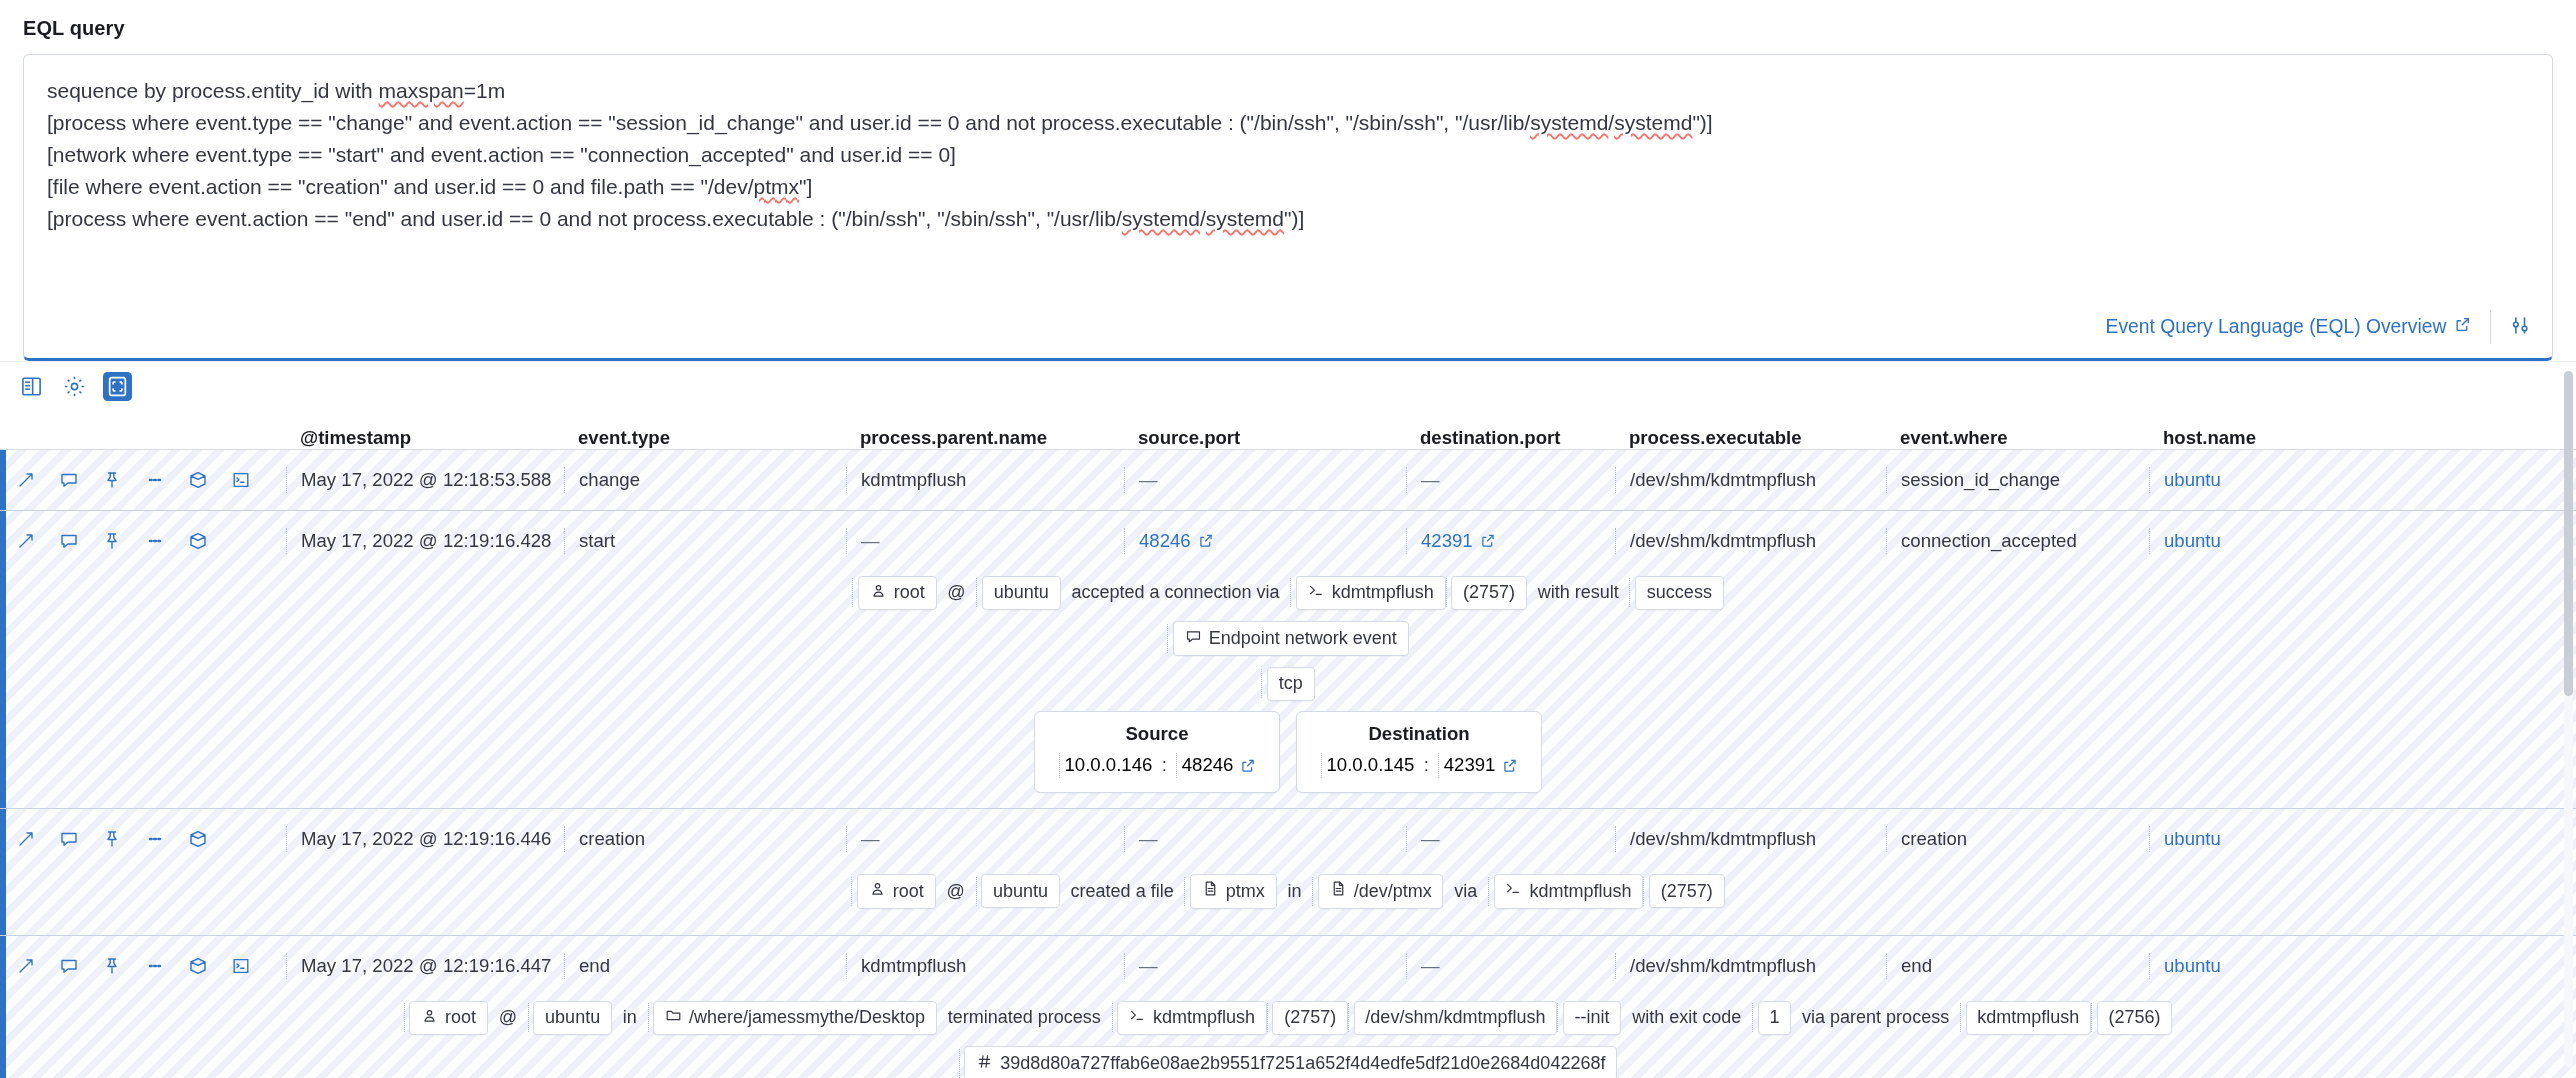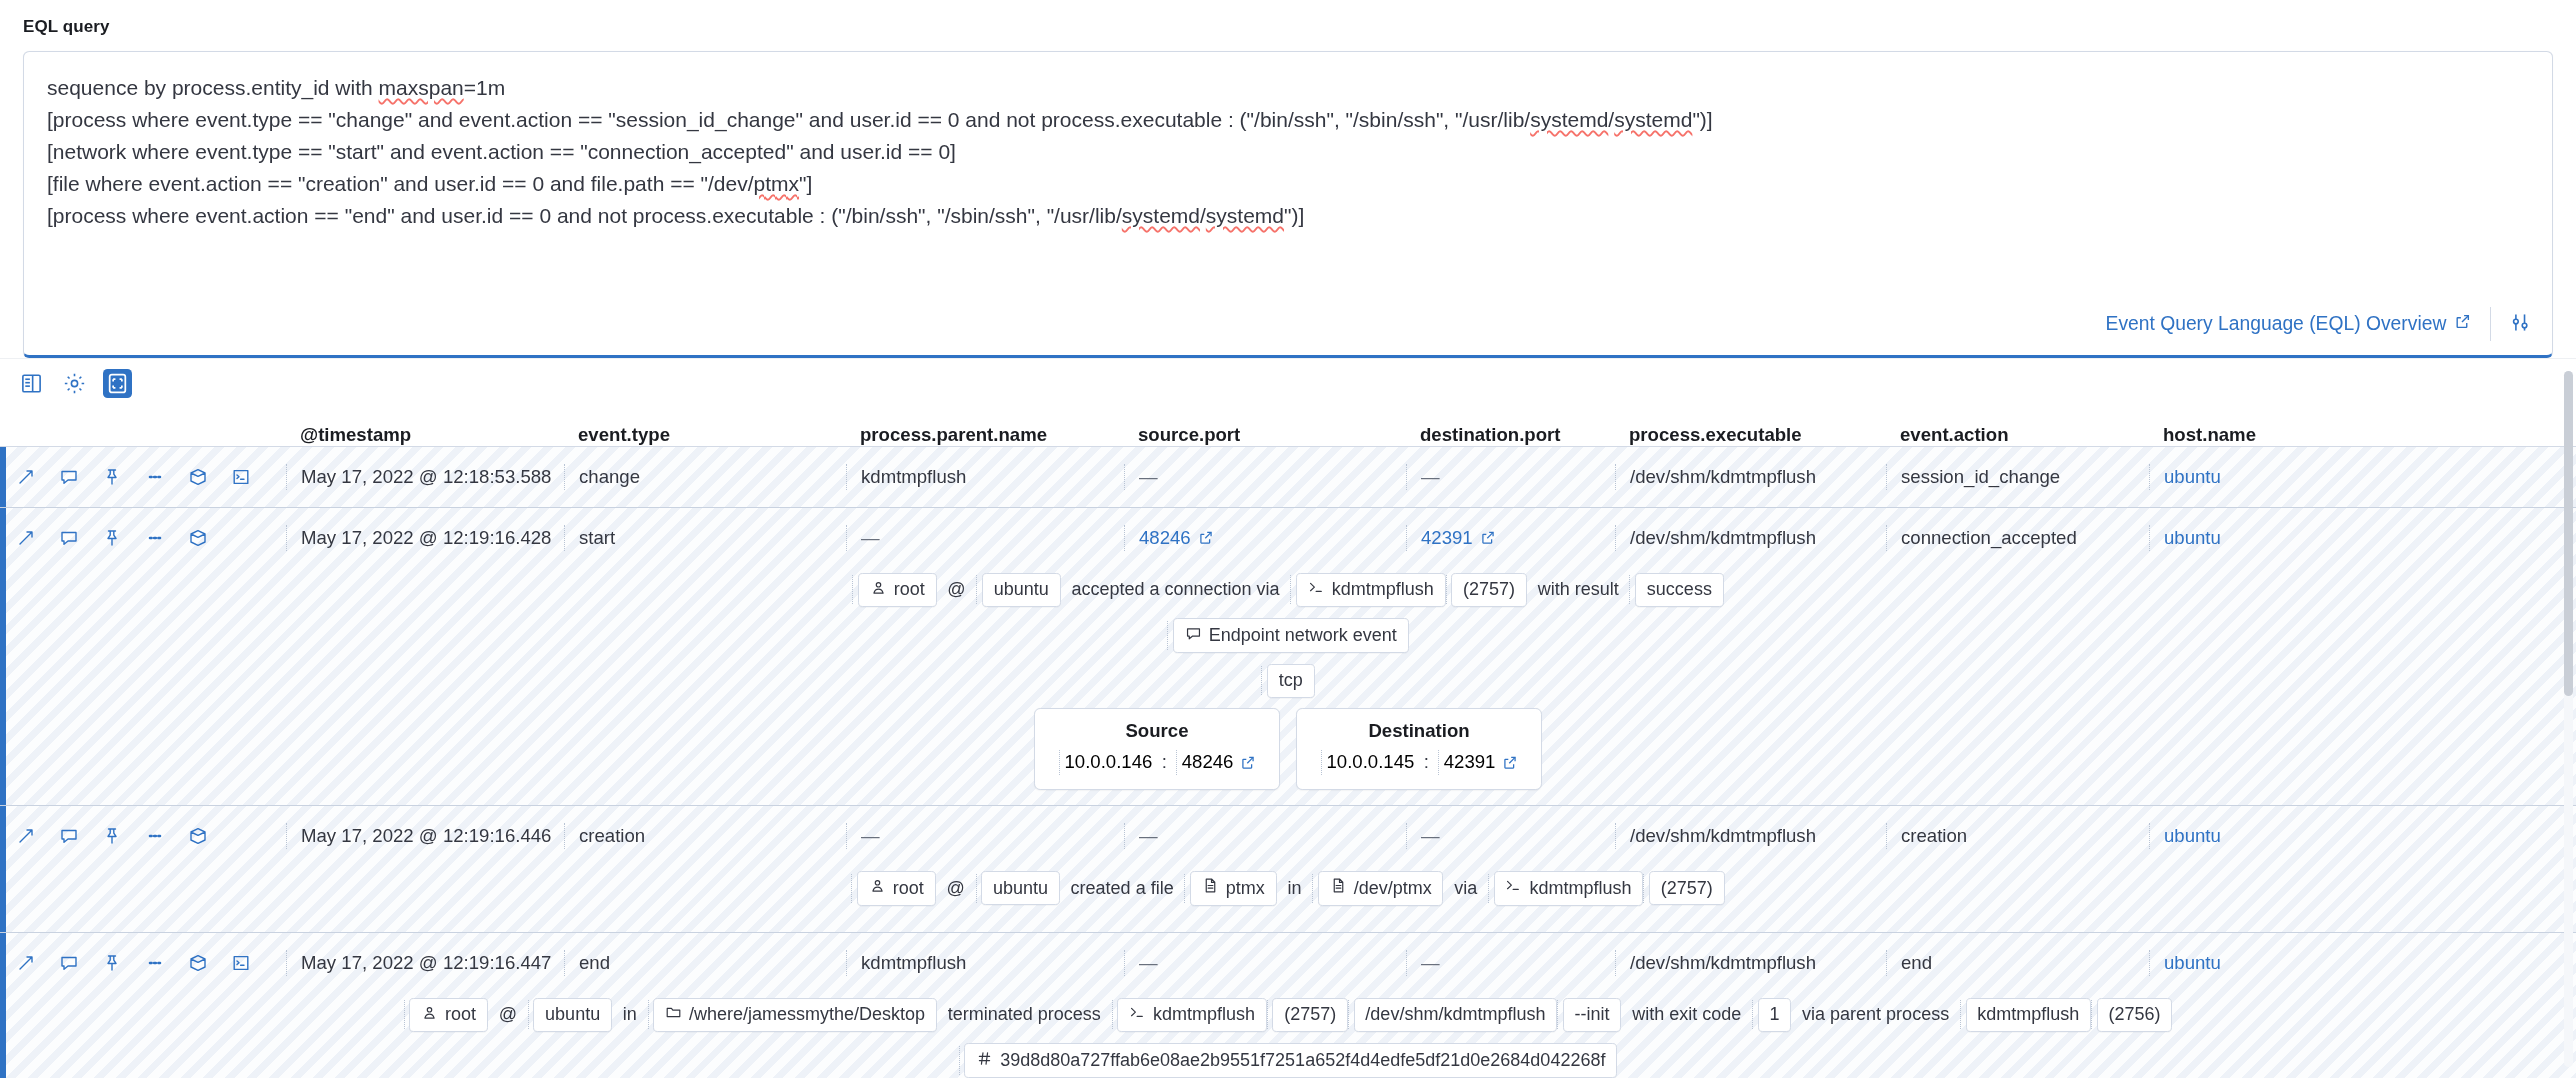--- a/index.html
+++ b/index.html
@@ -7,21 +7,21 @@
     width: 2576px; height: 1078px;
     background: #ffffff;
     font-family: "Liberation Sans", sans-serif;
     color: #343741;
     overflow: hidden;
   }
 
   
   .eql-section { padding: 17px 23px 0 23px; }
   .eql-label {
-    font-size: 17px; font-weight: 700; color: #1a1c21;
+    font-size: 20px; font-weight: 700; color: #1a1c21;
     letter-spacing: 0.1px; margin-bottom: 14px;
   }
   .eql-box {
     border: 0.8px solid #d3dae6;
     border-bottom: 3.1px solid #2f72c4;
     border-radius: 6.2px;
     background: #fff;
     box-shadow: 0 0.8px 1.5px rgba(0,0,0,.04);
   }
   .eql-textarea {
@@ -223,21 +223,21 @@
   </div>
 
   <div class="hdr">
     <div class="cell c-actions"></div>
     <div class="cell c-ts">@timestamp</div>
     <div class="cell c-etype">event.type</div>
     <div class="cell c-pparent">process.parent.name</div>
     <div class="cell c-sport">source.port</div>
     <div class="cell c-dport">destination.port</div>
     <div class="cell c-pexec">process.executable</div>
-    <div class="cell c-eaction">event.action</div>
+    <div class="cell c-eaction">event.where</div>
     <div class="cell c-host">host.name</div>
   </div>
 
   <div id="rows-container">
       <div class="evt">
         <div class="evt-main">
           <div class="cell c-actions actions noborder" style="border-left: none; height: auto;">
             <span class="act-ico">
               <svg viewBox="0 0 20 20" width="20" height="20" fill="none" stroke="#2f72c4" stroke-width="1.4">
                 <path d="M4 16L16 4M11 4h5v5" stroke-linecap="round" stroke-linejoin="round"></path>

